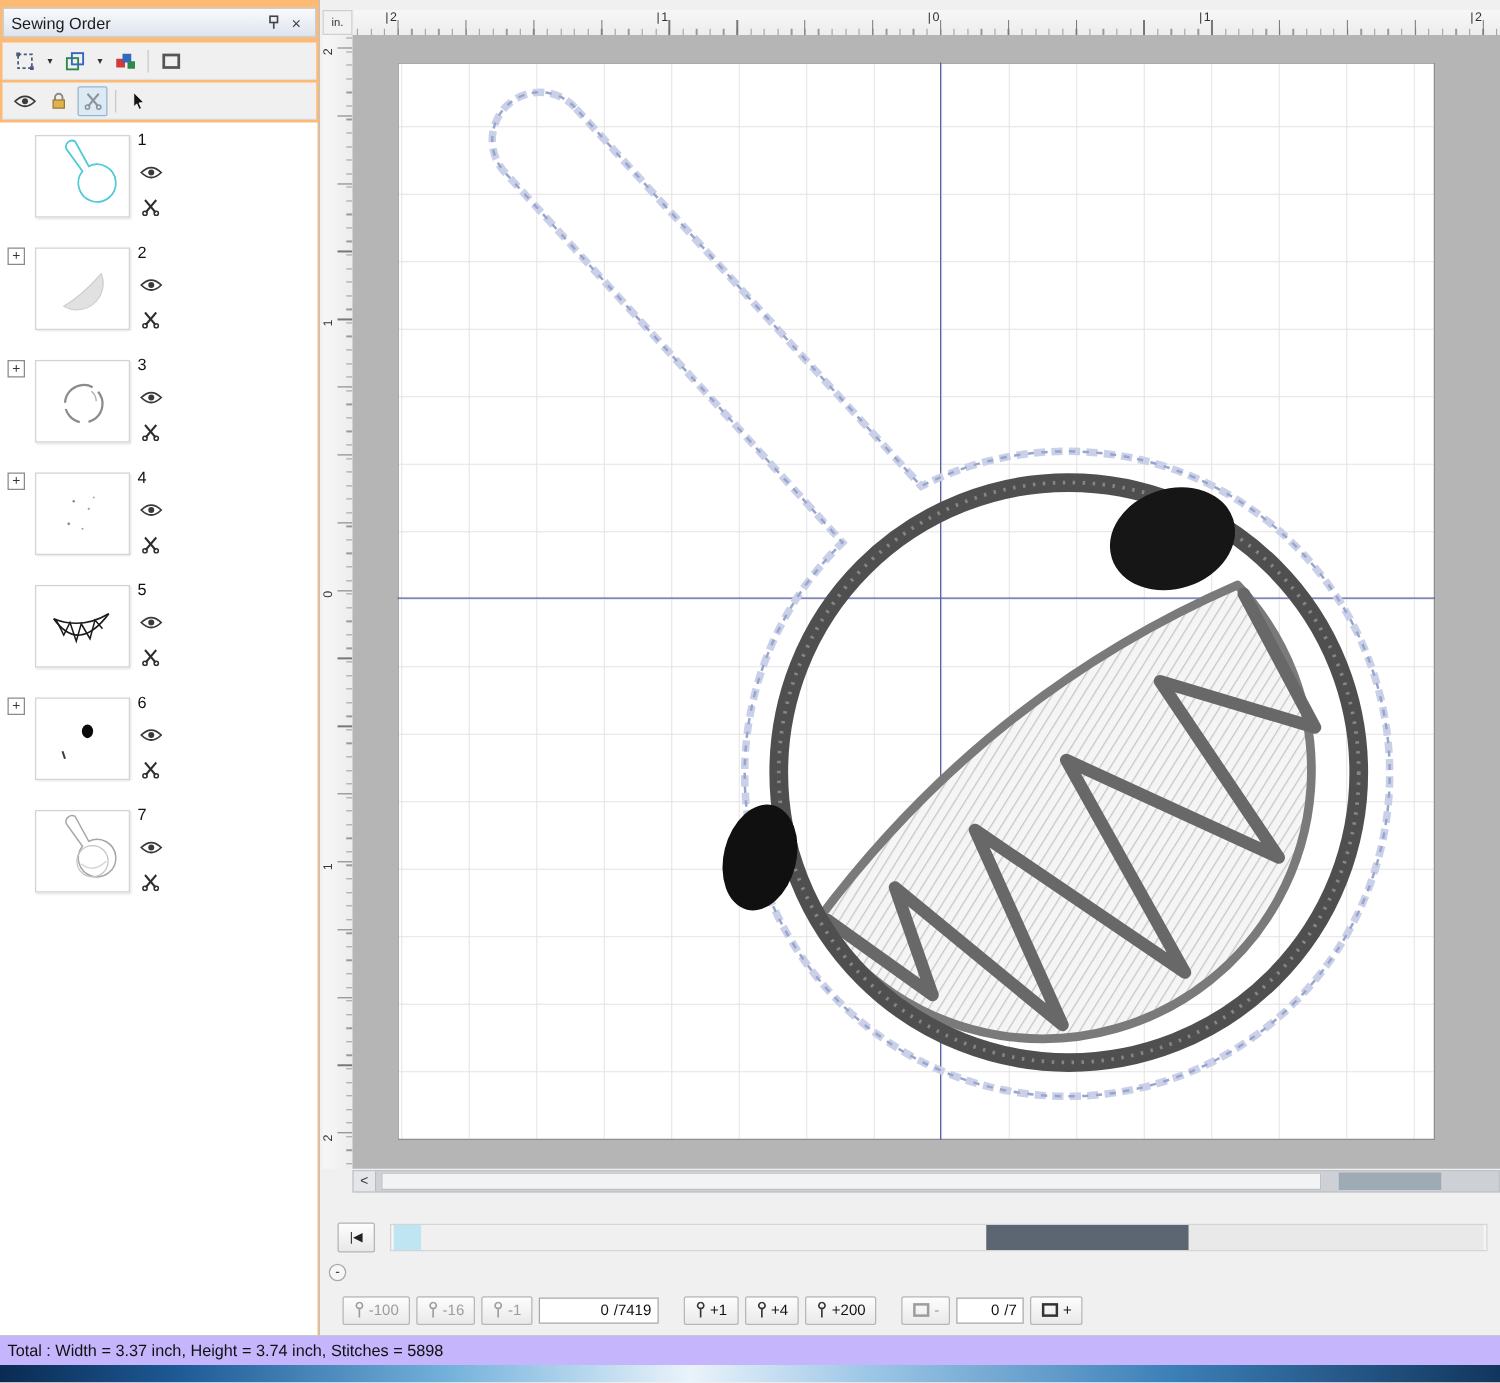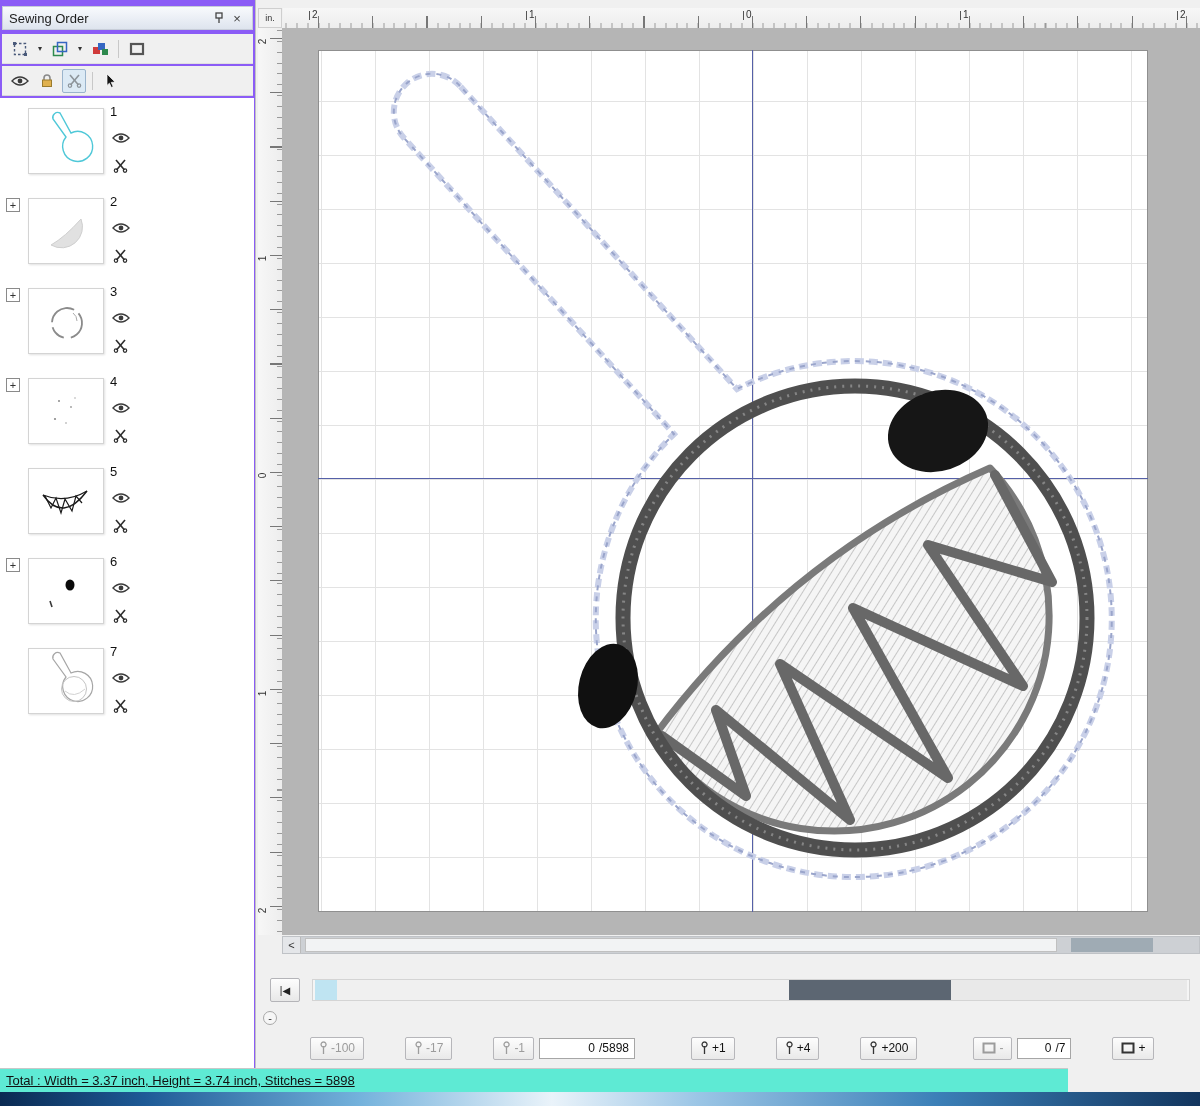--- a/index.html
+++ b/index.html
@@ -1,20 +1,20 @@
 <!DOCTYPE html>
 <html><head>
 <meta charset="utf-8">
 <style>
   * { margin:0; padding:0; box-sizing:border-box; }
   html,body { width:1200px; height:1106px; overflow:hidden; font-family:"Liberation Sans",sans-serif; background:#f0f0f0; }
   .app { position:relative; width:1200px; height:1106px; background:#f0f0f0; }
 
   
-  .sidebar { position:absolute; left:0; top:0; width:256px; height:1068px; background:#8b5cf6; border-right:1px solid #c2c2c2; }
+  .sidebar { position:absolute; left:0; top:0; width:256px; height:1068px; background:#fdba74; border-right:1px solid #c2c2c2; }
   .sb-title { position:absolute; top:6px; left:2px; right:2px; height:24px; background:linear-gradient(#f8fafd,#dee4ee); border:1px solid #c7cdd8; display:flex; align-items:center; padding:0 6px; font-size:13px; color:#1c1c1c; }
   .sb-title .spacer { flex:1; }
   .sb-title .tbtn { width:18px; height:18px; display:flex; align-items:center; justify-content:center; color:#444; font-size:13px; cursor:default; }
   .sb-toolbar { position:absolute; left:2px; right:2px; height:30px; display:flex; align-items:center; gap:3px; padding:0 6px; background:#f0f0f0; }
   .tb1 { top:34px; border-bottom:1px solid #e0e0e0; }
   .tb2 { top:66px; border-bottom:1px solid #d8d8d8; }
   .tb-btn { width:24px; height:24px; display:flex; align-items:center; justify-content:center; border:1px solid transparent; border-radius:2px; }
   .tb-btn.pressed { border:1px solid #9ab4cc; background:#dceaf5; }
   .tb-drop { font-size:8px; color:#333; width:10px; text-align:center; }
   .tb-sep { width:1px; height:18px; background:#c8c8c8; margin:0 3px; }
@@ -65,29 +65,29 @@
   .sim-bar { position:absolute; left:312px; top:979px; width:878px; height:22px; background:#f5f5f5; border:1px solid #d4d4d4; }
   .seg { position:absolute; top:0; height:20px; }
   .seg-blue { left:2px; width:22px; background:#bfe4f2; }
   .seg-light { left:24px; width:452px; background:#f0f0f0; }
   .seg-dark { left:476px; width:162px; background:#5c6672; }
   .seg-rest { left:638px; width:236px; background:#e9e9e9; }
   .collapse { position:absolute; left:263px; top:1011px; width:14px; height:14px; border:1px solid #a8a8a8; background:#f6f6f6; font-size:11px; line-height:12px; text-align:center; color:#333; border-radius:7px; }
 
   
   .controls { position:absolute; left:258px; top:1033px; width:942px; height:30px; display:flex; align-items:center; gap:5px; padding-left:16px; background:#f0f0f0; }
-  .btn { height:23px; display:flex; align-items:center; gap:3px; padding:0 8px; font-size:12px; color:#111; border:1px solid #b6b6ba; background:linear-gradient(#fdfdfd,#e9e9e9); border-radius:2px;margin-left:36px; }
+  .btn { height:23px; display:flex; align-items:center; gap:3px; padding:0 8px; font-size:12px; color:#111; border:1px solid #b6b6ba; background:linear-gradient(#fdfdfd,#e9e9e9); border-radius:2px; }
   .btn.disabled { color:#9c9c9c; }
   .numbox { height:21px; background:#fff; border:1px solid #a6a6a6; display:flex; align-items:center; justify-content:flex-end; padding:0 5px; font-size:12px; color:#111; gap:4px; }
   .nb-stitch { width:96px; }
   .nb-block { width:54px; }
   .grp-gap { width:10px; }
 
   
-  .statusbar { position:absolute; left:0; top:1068px; width:1068px; height:24px; background:#5eead4; border-top:1px solid #c8c8c8; display:flex; align-items:center; padding:0 6px; font-size:13px; color:#111;text-decoration:underline; }
+  .statusbar { position:absolute; left:0; top:1068px; width:1200px; height:24px; background:#c4b5fd; border-top:1px solid #c8c8c8; display:flex; align-items:center; padding:0 6px; font-size:13px; color:#111; }
   .wallpaper { position:absolute; left:0; top:1092px; width:1200px; height:14px;
     background:linear-gradient(90deg,#0a2a52 0%,#1e5a96 12%,#74b2dc 30%,#eaf3fa 46%,#9cc6e6 58%,#3c80b8 78%,#12355e 100%); }
   .hidden-defs { position:absolute; width:0; height:0; overflow:hidden; }
 </style>
 </head>
 <body>
 
 <svg class="hidden-defs" aria-hidden="true">
   <defs>
     <symbol id="i-eye" viewBox="0 0 18 12">
@@ -369,31 +369,31 @@
     <div class="btn disabled">
       <svg width="9" height="14" viewBox="0 0 9 14">
           <path d="M4.5,1 a2.5,2.5 0 1 0 0.1,0 M4.5,5 L4.5,13" fill="none" stroke="#9c9c9c" stroke-width="1.3"></path>
         </svg>
       <span>-100</span>
     </div>
     <div class="btn disabled">
       <svg width="9" height="14" viewBox="0 0 9 14">
           <path d="M4.5,1 a2.5,2.5 0 1 0 0.1,0 M4.5,5 L4.5,13" fill="none" stroke="#9c9c9c" stroke-width="1.3"></path>
         </svg>
-      <span>-17</span>
+      <span>-16</span>
     </div>
     <div class="btn disabled">
       <svg width="9" height="14" viewBox="0 0 9 14">
           <path d="M4.5,1 a2.5,2.5 0 1 0 0.1,0 M4.5,5 L4.5,13" fill="none" stroke="#9c9c9c" stroke-width="1.3"></path>
         </svg>
       <span>-1</span>
     </div>
     <div class="numbox nb-stitch">
       <span>0</span>
-      <span>/5898</span>
+      <span>/7419</span>
     </div>
     <div class="grp-gap"></div>
     <div class="btn">
       <svg width="9" height="14" viewBox="0 0 9 14">
           <path d="M4.5,1 a2.5,2.5 0 1 0 0.1,0 M4.5,5 L4.5,13" fill="none" stroke="#333" stroke-width="1.3"></path>
         </svg>
       <span>+1</span>
     </div>
     <div class="btn">
       <svg width="9" height="14" viewBox="0 0 9 14">

